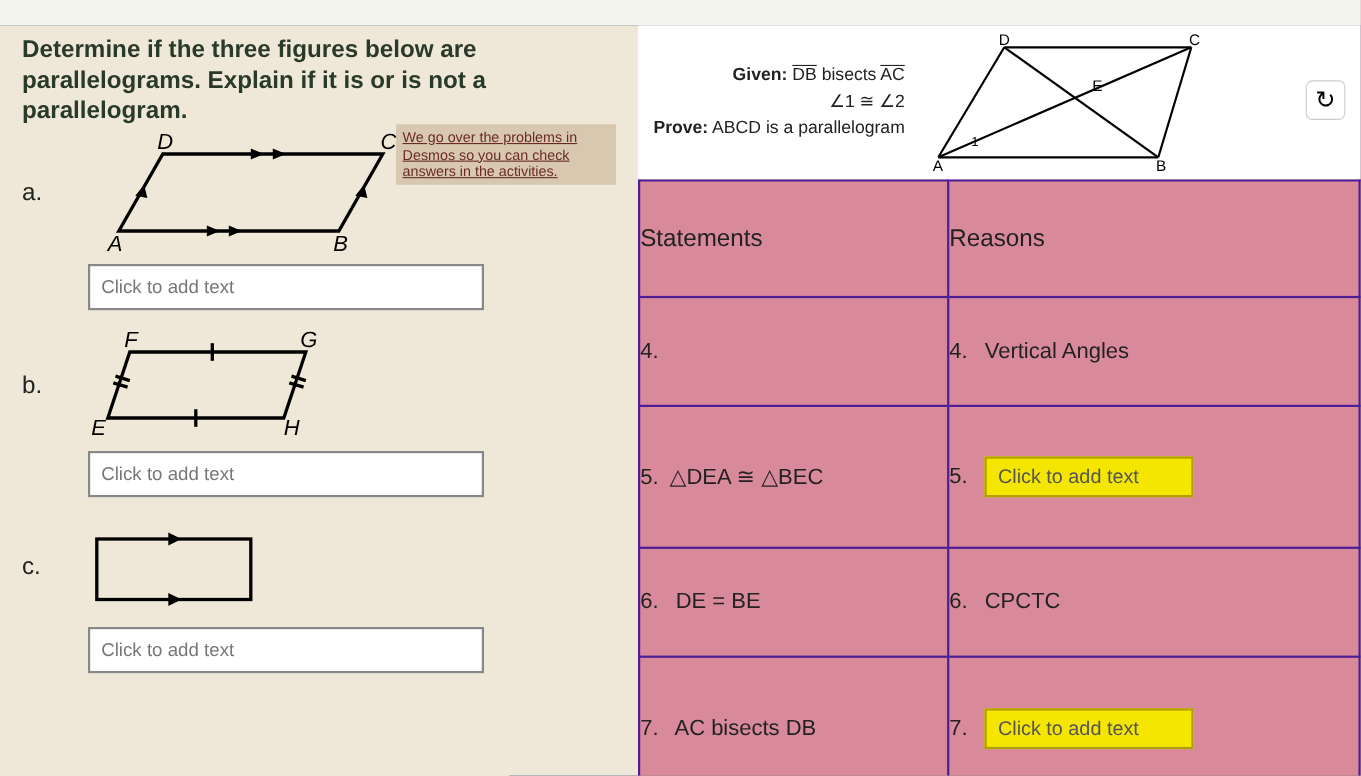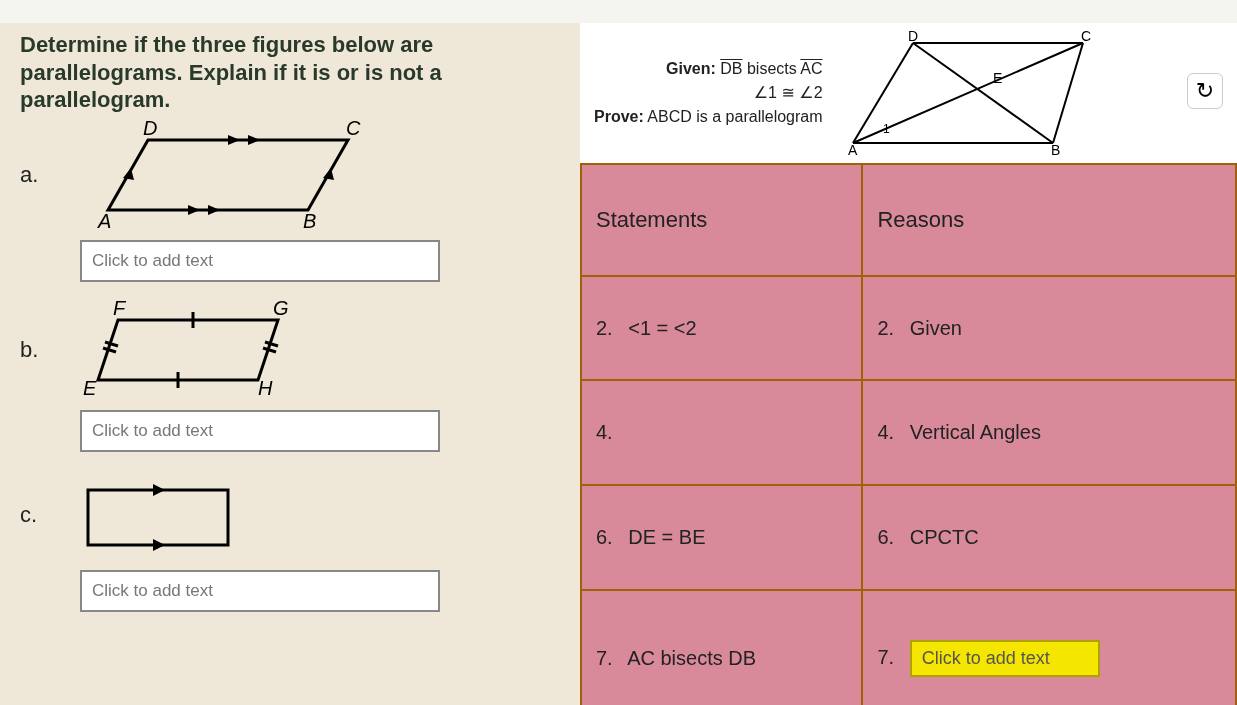--- a/index.html
+++ b/index.html
@@ -82,22 +82,22 @@
     background:#fff; border:1px solid #ccc;
     display:flex; align-items:center; justify-content:center;
     font-size:22px; cursor:pointer;
   }
   table.proof {
     border-collapse: collapse;
     width: 100%;
     flex:1;
   }
   table.proof th, table.proof td {
-    border: 2px solid #a16207;
-    padding: 10px 14px;
+    border: 2px solid #4c1d95;
+    padding: 10px 0;
     font-size: 20px;
     color: #222;
     text-align: left;
     background: #d88a9a;
     vertical-align: middle;
   }
   table.proof th {
     font-weight: 400;
     font-size: 22px;
   }
@@ -115,20 +115,21 @@
   svg { overflow: visible; }
 </style>
 </head>
 <body>
 
 <div class="page">
 
   <div class="left-panel">
     <div class="prompt">Determine if the three figures below are parallelograms. Explain if it is or is not a parallelogram.</div>
 
+    <div class="note">We go over the problems in Desmos so you can check answers in the activities.</div>
 
     <div class="fig-block">
       <div class="fig-row">
         <div class="fig-label">a.</div>
         <svg width="280" height="110">
           <polygon points="40,90 240,90 280,20 80,20" fill="none" stroke="#000" stroke-width="3"></polygon>
 
           <polygon points="160,15 172,20 160,25" fill="#000"></polygon>
           <polygon points="180,15 192,20 180,25" fill="#000"></polygon>
 
@@ -217,26 +218,26 @@
 
     <table class="proof">
       <tbody>
           <tr>
         <th>Statements</th>
         <th>Reasons</th>
       </tr>
       </tbody>
         <tbody id="proof-body">
           <tr>
-            <td><span class="num">2.</span> &lt;1 = &lt;2</td>
-            <td><span class="num">2.</span> Given</td>
-          </tr>
-          <tr>
             <td><span class="num">4.</span> </td>
             <td><span class="num">4.</span> Vertical Angles</td>
+          </tr>
+          <tr>
+            <td><span class="num">5.</span><span class="tri">△DEA ≅ △BEC</span></td>
+            <td><span class="num">5.</span> <span class="yellow-box">Click to add text</span></td>
           </tr>
           <tr>
             <td><span class="num">6.</span> DE = BE</td>
             <td><span class="num">6.</span> CPCTC</td>
           </tr>
           <tr>
             <td><span class="num">7.</span> AC bisects DB</td>
             <td><span class="num">7.</span> <span class="yellow-box">Click to add text</span></td>
           </tr>
         </tbody>

